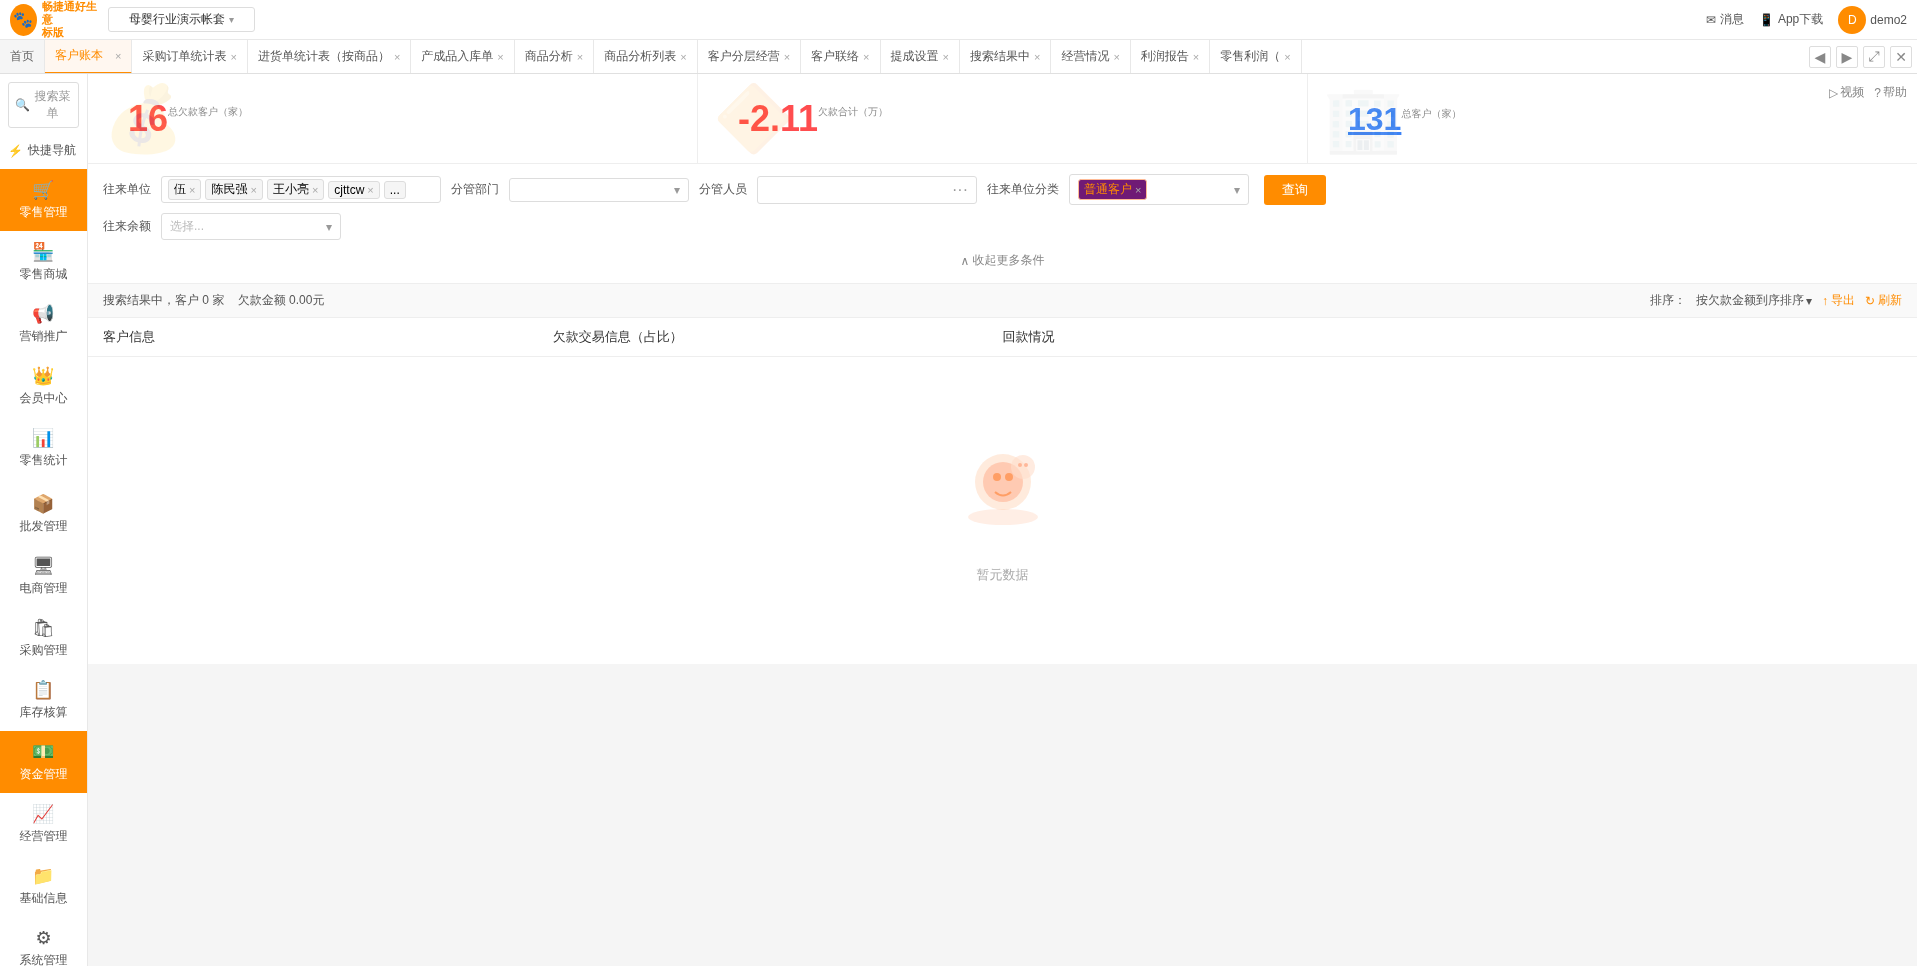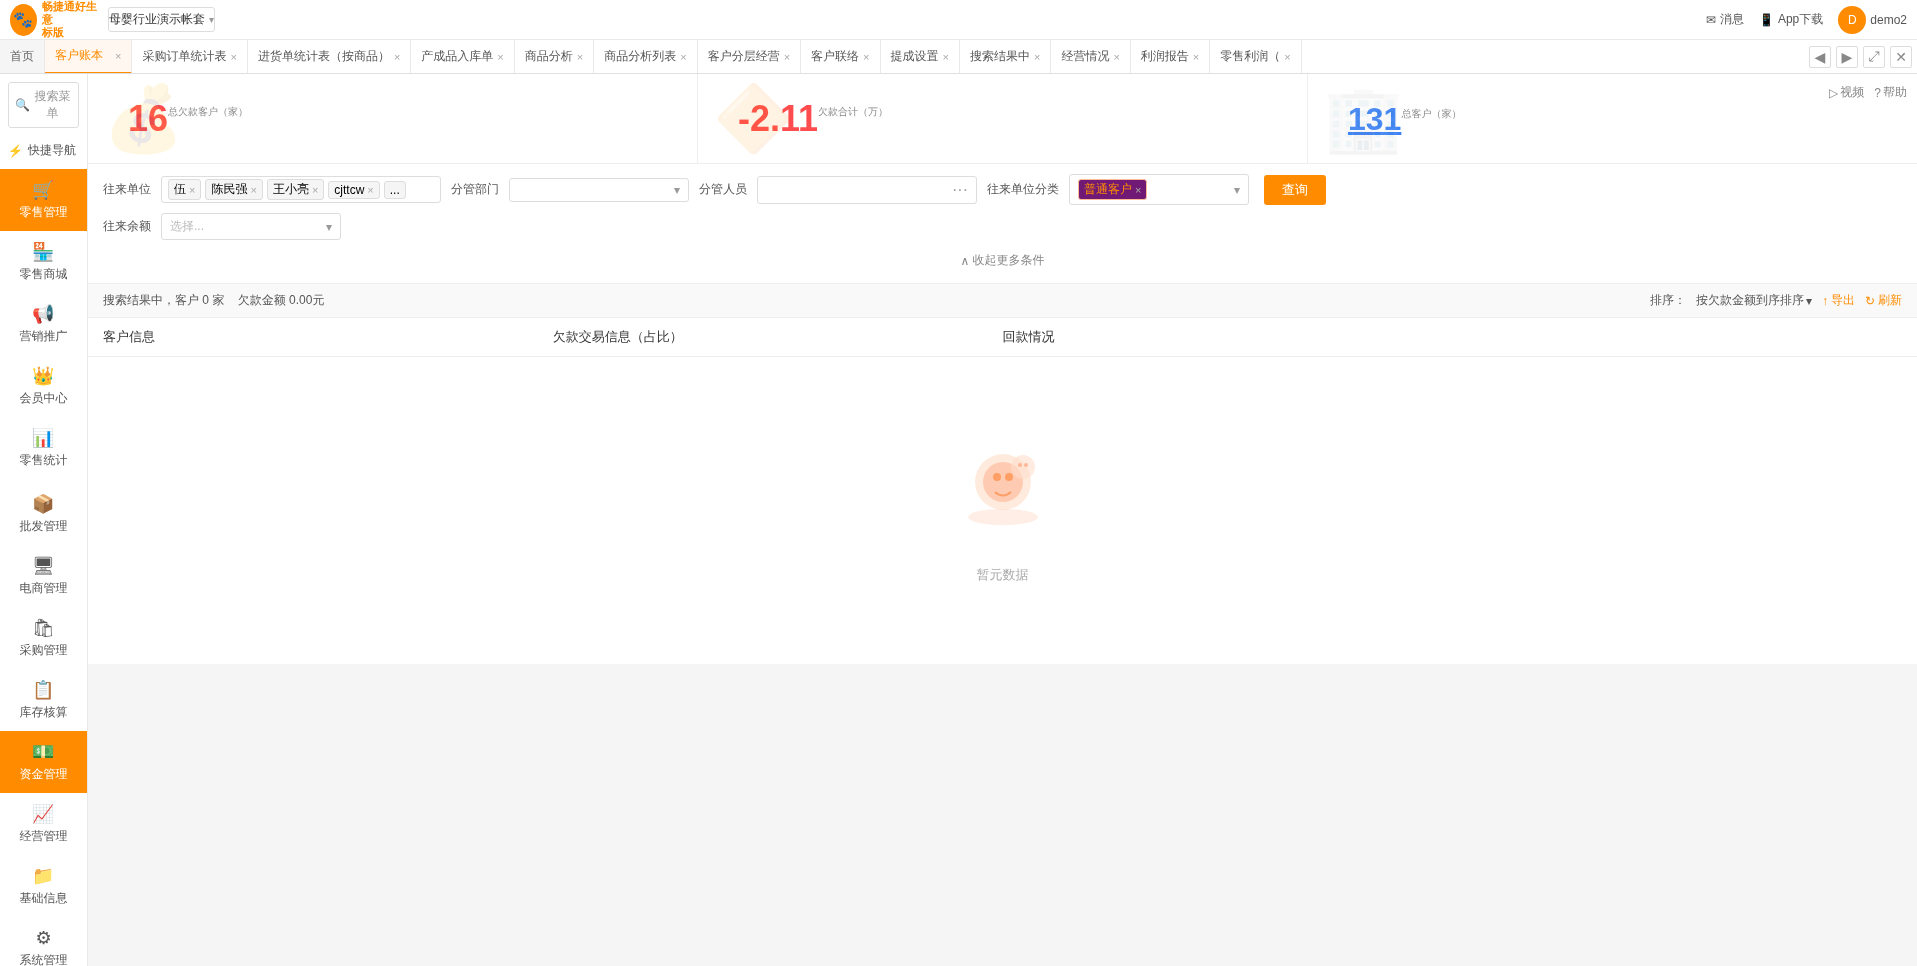--- a/index.html
+++ b/index.html
@@ -7,21 +7,21 @@
 
     
     .top-bar {
       display: flex; align-items: center; background: #fff; height: 40px;
       border-bottom: 1px solid #e8e8e8; padding: 0 10px; gap: 10px; flex-shrink: 0;
     }
     .logo-area { display: flex; align-items: center; gap: 5px; width: 88px; flex-shrink: 0; }
     .logo-icon { width: 32px; height: 32px; background: #ff8c00; border-radius: 50%; display: flex; align-items: center; justify-content: center; color: #fff; font-size: 16px; }
     .logo-text { font-size: 11px; color: #666; line-height: 1.2; }
     .logo-text span { display: block; color: #ff8c00; font-weight: bold; }
-    .dropdown-selector { display: flex; align-items: center; gap: 4px; border: 1px solid #ddd; border-radius: 3px; padding: 3px 0; font-size: 12px; cursor: pointer; color: #333; }
+    .dropdown-selector { display: flex; align-items: center; gap: 4px; border: 1px solid #ddd; border-radius: 3px; padding: 3px 20px; font-size: 12px; cursor: pointer; color: #333; }
     .dropdown-selector .arrow { color: #999; font-size: 10px; }
     .top-right { margin-left: auto; display: flex; align-items: center; gap: 15px; }
     .top-btn { display: flex; align-items: center; gap: 4px; font-size: 12px; color: #555; cursor: pointer; }
     .avatar { width: 28px; height: 28px; border-radius: 50%; background: #ccc; overflow: hidden; display: flex; align-items: center; justify-content: center; font-size: 12px; color: #fff; background: #ff8c00; }
 
     
     .tab-bar {
       display: flex; align-items: center; background: #fff; height: 34px;
       border-bottom: 1px solid #e0e0e0; flex-shrink: 0; overflow: hidden;
     }

